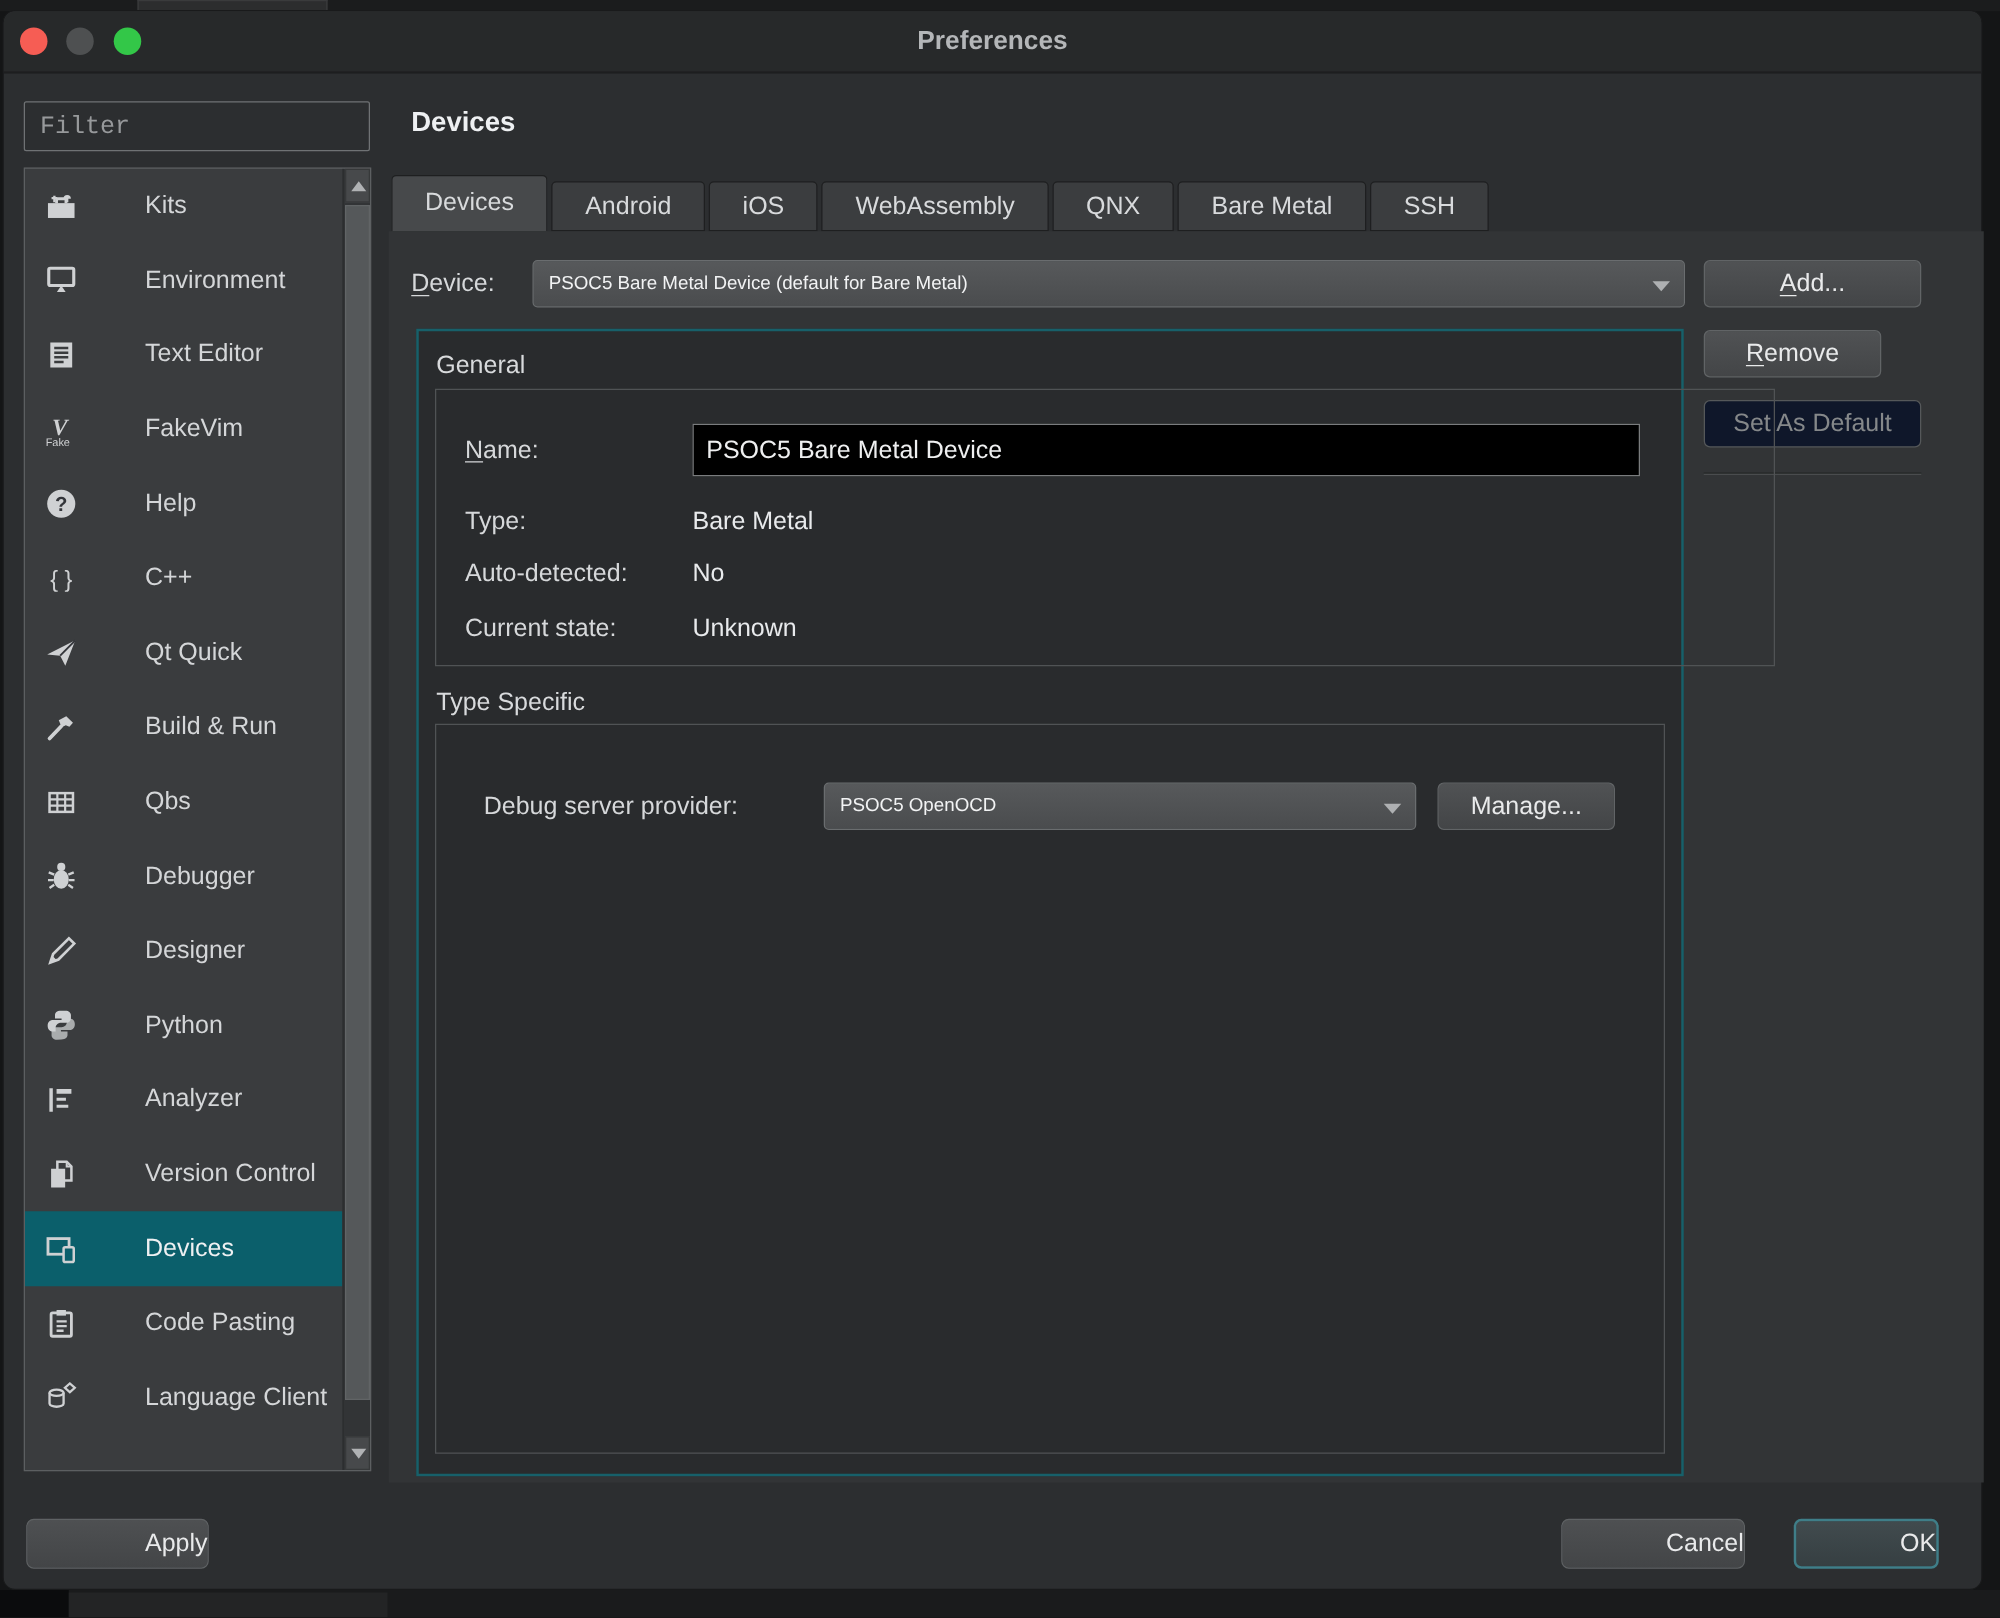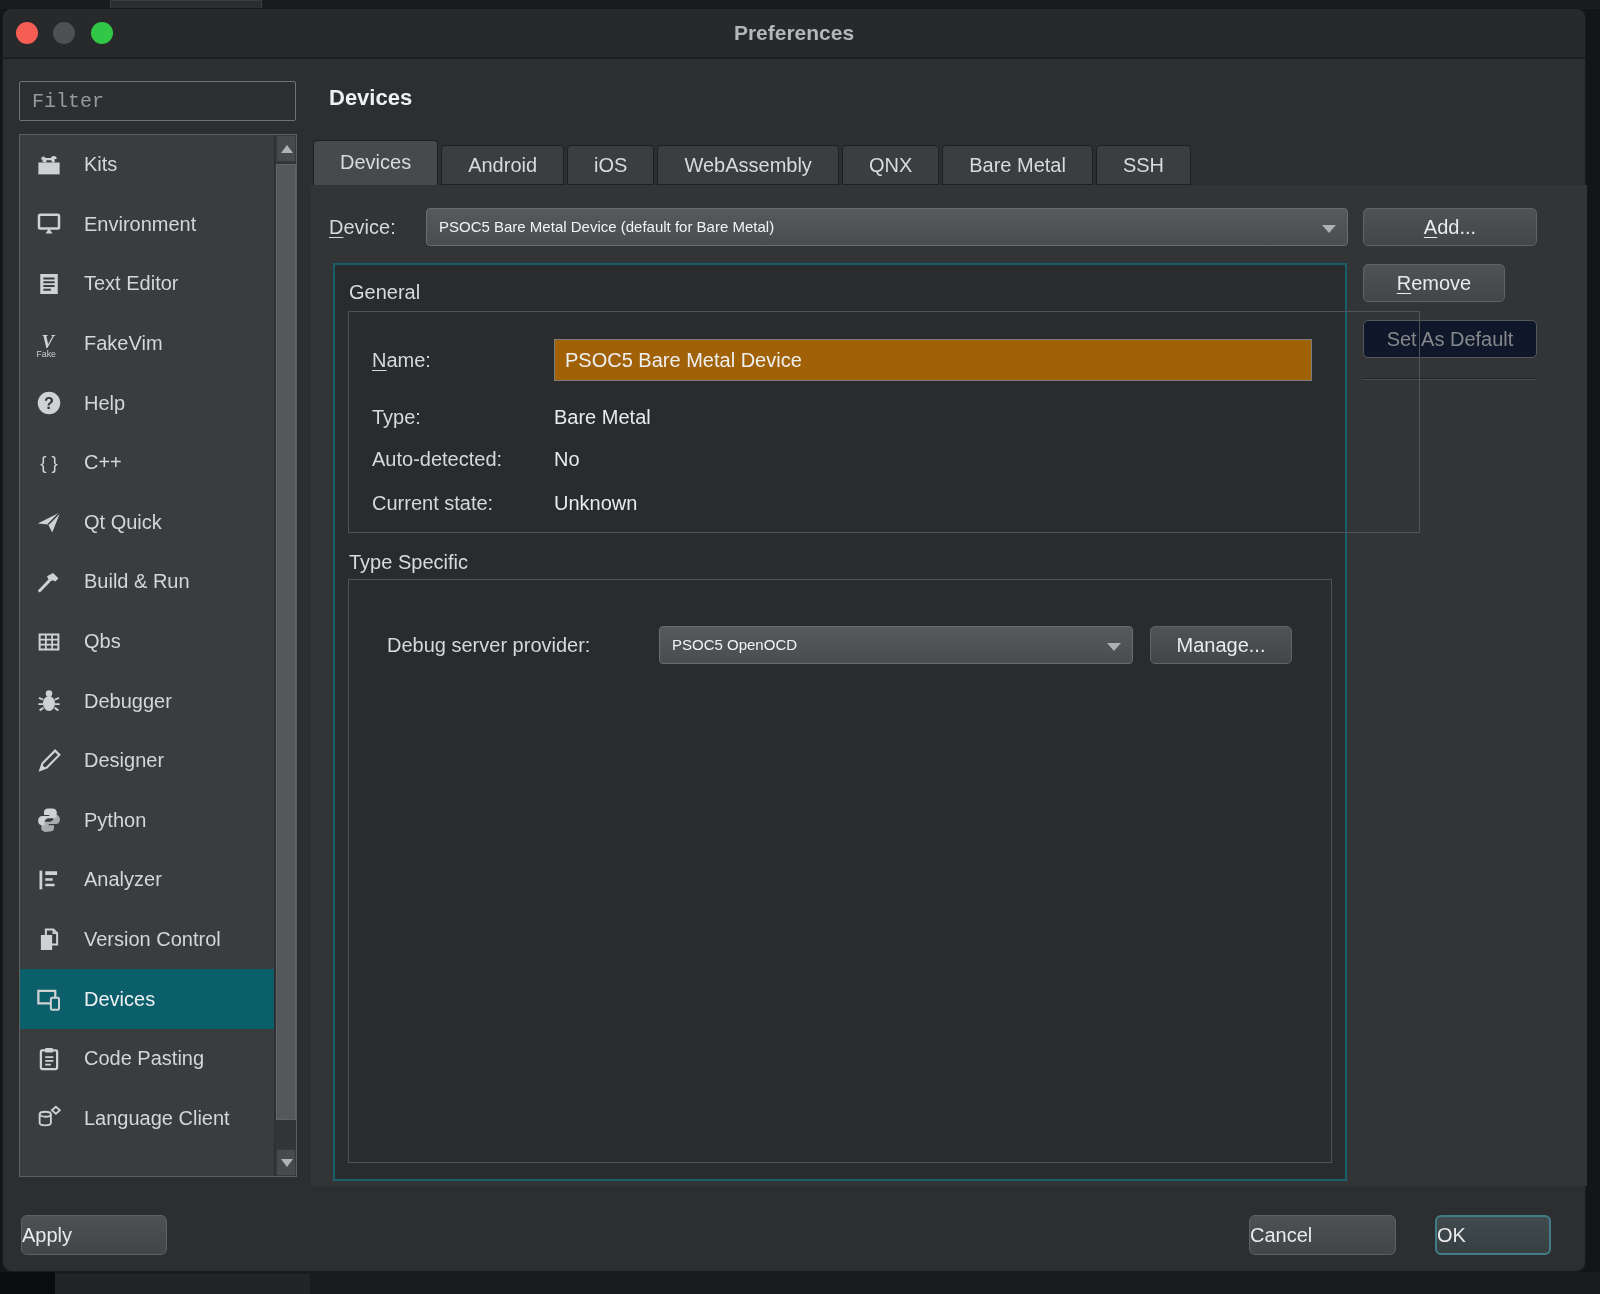--- a/index.html
+++ b/index.html
@@ -17,21 +17,21 @@
   .title{position:absolute;left:0;top:0;width:100%;height:48px;line-height:48px;text-align:center;font-size:21px;font-weight:bold;color:#b4b6b8;}
   .tl{position:absolute;top:13px;width:22px;height:22px;border-radius:50%;}
   .tl.close{left:13px;background:#f65d54;}
   .tl.min{left:50px;background:#4e5051;}
   .tl.zoom{left:88px;background:#33c748;}
 
   
   .filter{position:absolute;left:16px;top:72px;width:277px;height:40px;box-sizing:border-box;background:transparent;border:1px solid #6f7274;color:#e8eaec;font-size:20px;padding:0 12px;border-radius:2px;font-family:Liberation Mono, monospace;}
   .filter::placeholder{color:#97999b;opacity:1;}
   .cat-list{position:absolute;left:16px;top:125px;width:278px;height:1043px;background:#3a3c3e;border:1px solid #5c5f61;box-sizing:border-box;overflow:hidden;}
-  .cat-item{--rowbg:#3a3c3e;position:relative;height:59.6px;display:flex;align-items:center;width:calc(100% - 22px);cursor:default;}
+  .cat-item{--rowbg:#3a3c3e;position:relative;height:59.6px;display:flex;align-items:center;width:calc(100% - 22px);cursor:default;gap:32px;}
   .cat-item.selected{--rowbg:#0b5f6b;background:#0b5f6b;}
   .cat-icon{width:30px;height:30px;margin-left:14px;flex:0 0 30px;color:#cfd1d3;}
   .cat-icon svg{width:30px;height:30px;display:block;}
   .cat-label{margin-left:20px;font-size:20px;color:#d4d6d8;white-space:nowrap;}
   .cat-item.selected .cat-label{color:#eef0f2;}
 
   
   .sb{position:absolute;right:0;top:0;width:22px;height:100%;background:#323436;border-left:1px solid #2b2d2e;box-sizing:border-box;}
   .sb-btn{position:absolute;left:1px;width:20px;height:27px;background:#47494b;border:1px solid #37393a;box-sizing:border-box;}
   .sb-btn.up{top:0;}
@@ -53,24 +53,24 @@
   .btn{position:absolute;box-sizing:border-box;height:38px;background:linear-gradient(#505254,#434547);border:1px solid #616466;border-radius:5px;color:#e9eaeb;font-size:20px;text-align:center;line-height:36px;cursor:default;}
   .btn.disabled{background:#0f172a;border-color:#55585a;color:#85888a;}
   .side-divider{position:absolute;border-top:1px solid #232425;border-bottom:1px solid #4a4c4e;height:0;}
 
   
   .device-panel{position:absolute;left:22px;top:78px;width:1014px;height:918px;background:#292b2d;border:2px solid #17606a;box-sizing:border-box;}
   .group-title{position:absolute;font-size:20px;color:#d8dadc;}
   .group-box{position:absolute;border:1px solid #505355;box-sizing:border-box;}
   .field-label{position:absolute;font-size:20px;color:#d6d8da;}
   .field-value{position:absolute;font-size:20px;color:#e8eaec;}
-  .text-input{position:absolute;box-sizing:border-box;background:#a16207;border:1px solid #7a7c7e;color:#eeeff0;font-size:20px;padding:0 10px;font-family:"Liberation Sans",sans-serif;}
-
-  
-  .foot-btn{position:absolute;box-sizing:border-box;height:40px;background:linear-gradient(#4e5052,#434547);border:1px solid #5f6264;border-radius:6px;color:#e9eaeb;font-size:20px;text-align:left;line-height:38px;cursor:default;}
+  .text-input{position:absolute;box-sizing:border-box;background:#000000;border:1px solid #7a7c7e;color:#eeeff0;font-size:20px;padding:0 10px;font-family:"Liberation Sans",sans-serif;}
+
+  
+  .foot-btn{position:absolute;box-sizing:border-box;height:40px;background:linear-gradient(#4e5052,#434547);border:1px solid #5f6264;border-radius:6px;color:#e9eaeb;font-size:20px;text-align:right;line-height:38px;cursor:default;}
   .foot-btn.ok{background:linear-gradient(#414b4e,#363f42);border:2px solid #3f7e88;line-height:36px;}
 
   u{text-decoration:underline;text-underline-offset:3px;text-decoration-thickness:1px;}
 </style>
 </head>
 <body>
 
 <div id="stage">
   <div class="backdrop-top"></div>
   <div class="backdrop-top-tab"></div>

